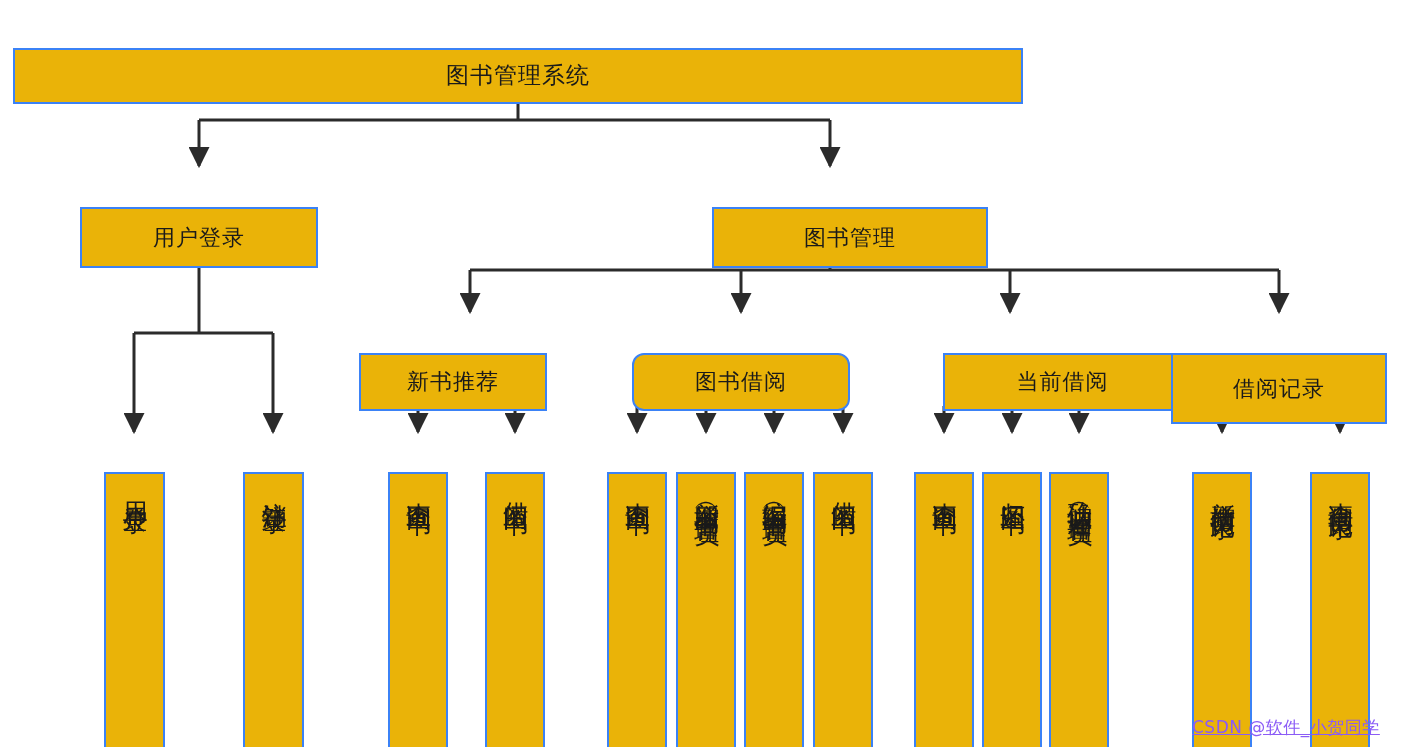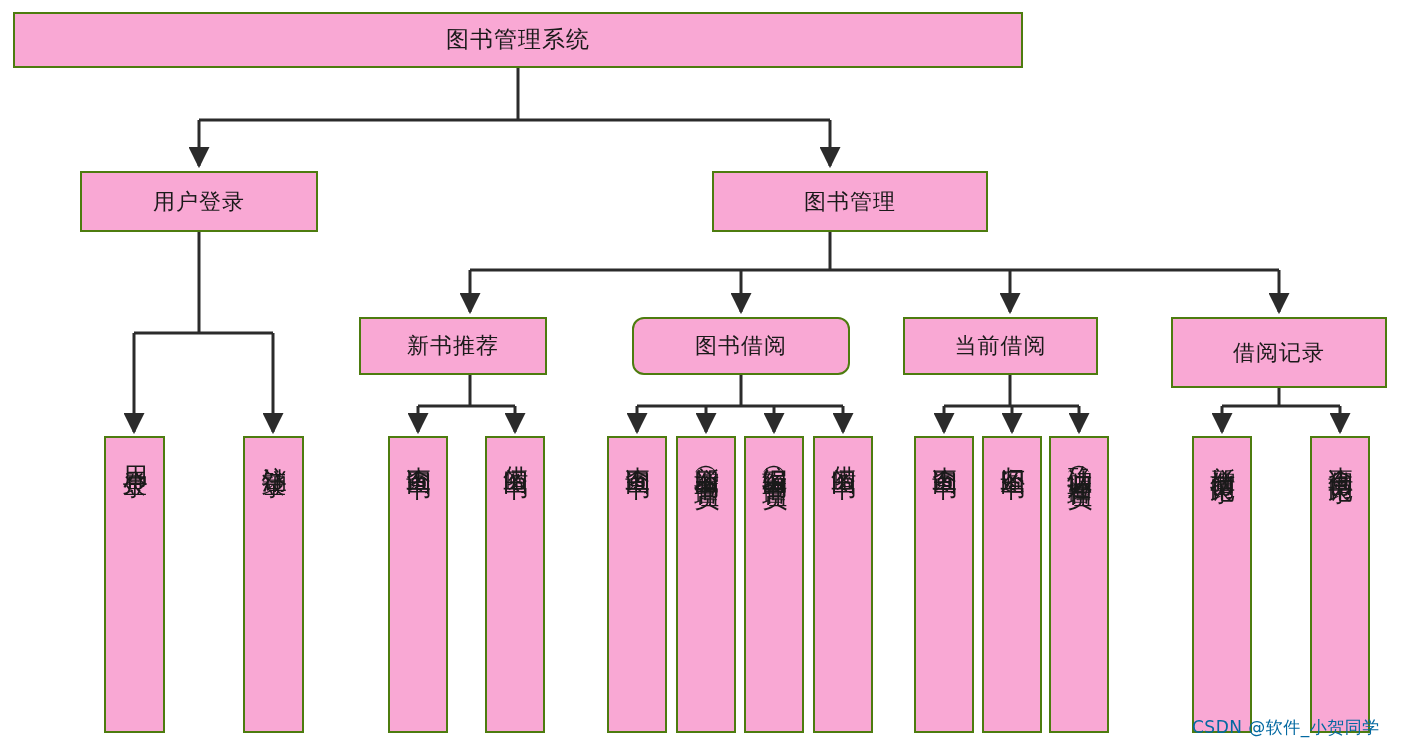--- a/index.html
+++ b/index.html
@@ -22,26 +22,27 @@
     position: absolute;
     left: 0;
     top: 0;
     width: 1405px;
     height: 747px;
     pointer-events: none;
   }
   .node {
     position: absolute;
     box-sizing: border-box;
-    background: #f9a8d4;
-    border: 2px solid #4d7c0f;
+    background: #eab308;
+    border: 2px solid #3b82f6;
     display: flex;
     align-items: center;
     justify-content: center;
     color: #1a1a1a;
+    margin-top: 36px;
   }
   .node-label {
     display: block;
     text-align: center;
     line-height: 1.18;
     white-space: nowrap;
   }
   
   .node.horiz .node-label {
     font-size: 22px;
@@ -59,25 +60,26 @@
   .node.vert .node-label {
     writing-mode: vertical-rl;
     text-orientation: upright;
     font-size: 25px;
     line-height: 1.05;
     letter-spacing: 3px;
     white-space: nowrap;
   }
   .watermark {
     position: absolute;
-    color: #0369a1;
+    color: #8b5cf6;
     font-size: 17px;
     letter-spacing: 0.5px;
     white-space: nowrap;
     user-select: none;
+    text-decoration: underline;
   }
 </style>
 </head>
 <body>
 
 <div id="diagram-root">
 
   <svg id="edge-layer" viewBox="0 0 1405 747" width="1405" height="747" xmlns="http://www.w3.org/2000/svg">
     <defs>
       <marker id="arrow" viewBox="0 0 10 10" refX="9" refY="5" markerWidth="7" markerHeight="7" orient="auto-start-reverse">
@@ -138,21 +140,21 @@
   <div class="node horiz" style="left:712px; top:171px; width:276px; height:61px;">
     <span class="node-label">图书管理</span>
   </div>
 
   <div class="node horiz" style="left:359px; top:317px; width:188px; height:58px;">
     <span class="node-label">新书推荐</span>
   </div>
   <div class="node horiz" style="left:632px; top:317px; width:218px; height:58px;border-radius:12px;">
     <span class="node-label">图书借阅</span>
   </div>
-  <div class="node horiz" style="left:903px; top:317px; width:195px; height:58px;align-items:center;">
+  <div class="node horiz" style="left:943px; top:317px; width:239px; height:58px;align-items:center;">
     <span class="node-label">当前借阅</span>
   </div>
   <div class="node horiz" style="left:1171px; top:317px; width:216px; height:71px;">
     <span class="node-label">借阅记录</span>
   </div>
 
   <div class="node vert" style="left:104px; top:436px; width:61px; height:297px;">
     <span class="node-label">用户登录</span>
   </div>
   <div class="node vert" style="left:243px; top:436px; width:61px; height:297px;">

